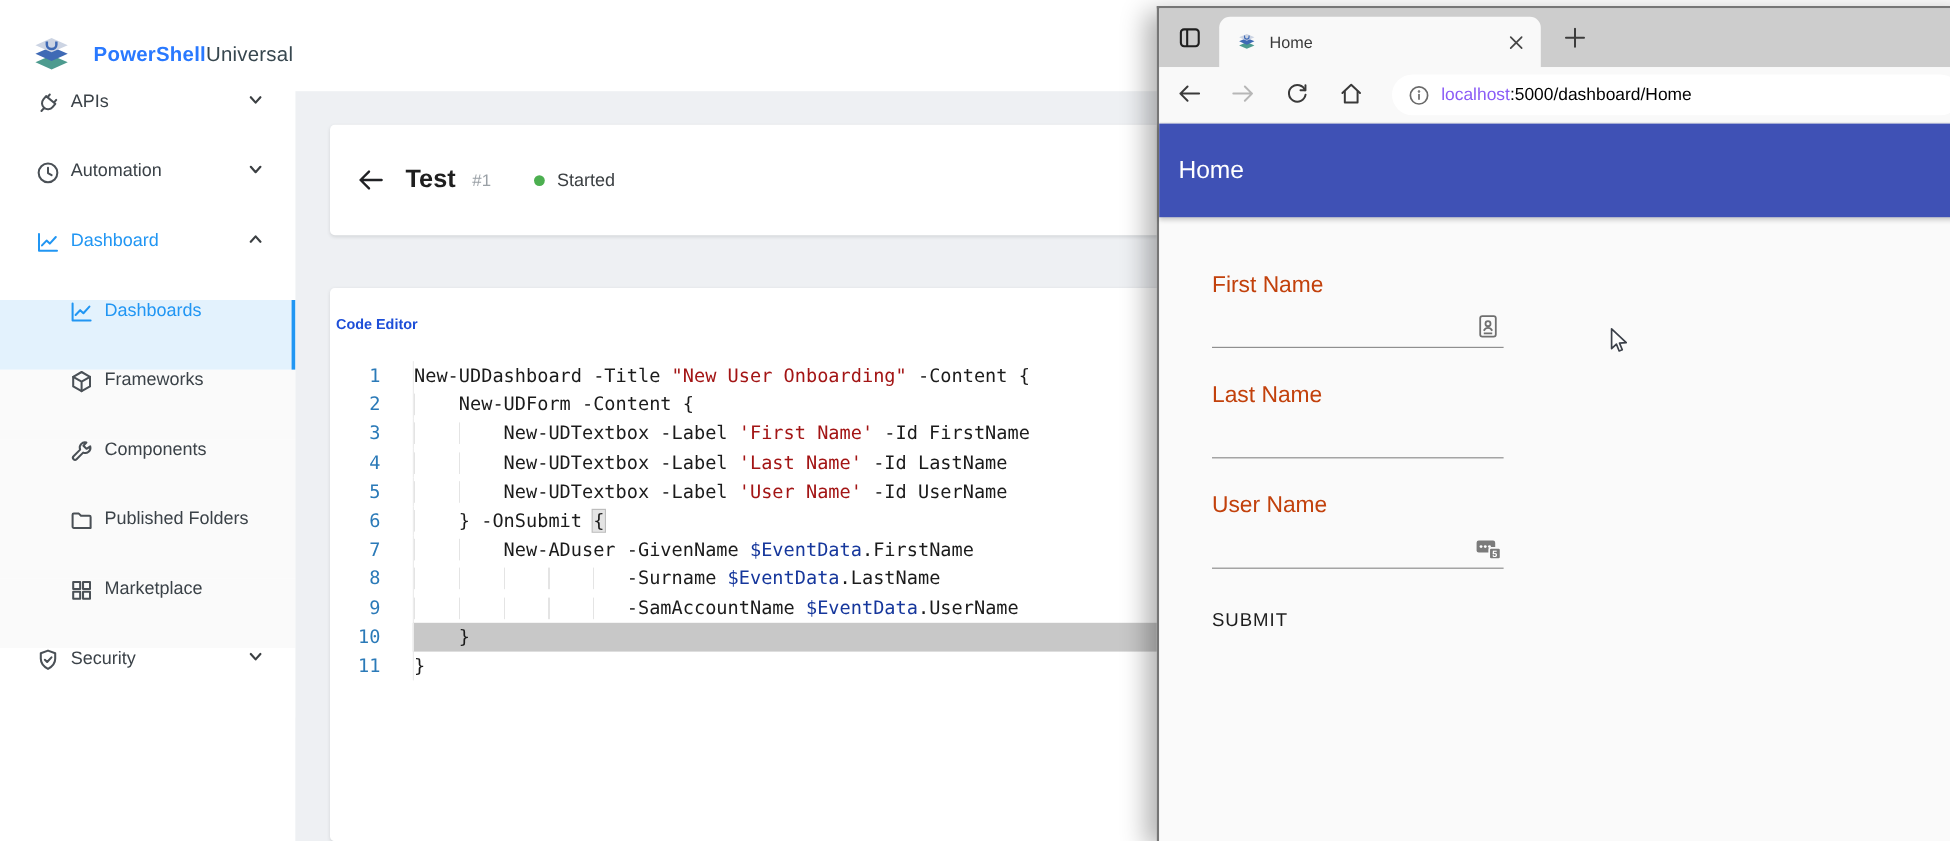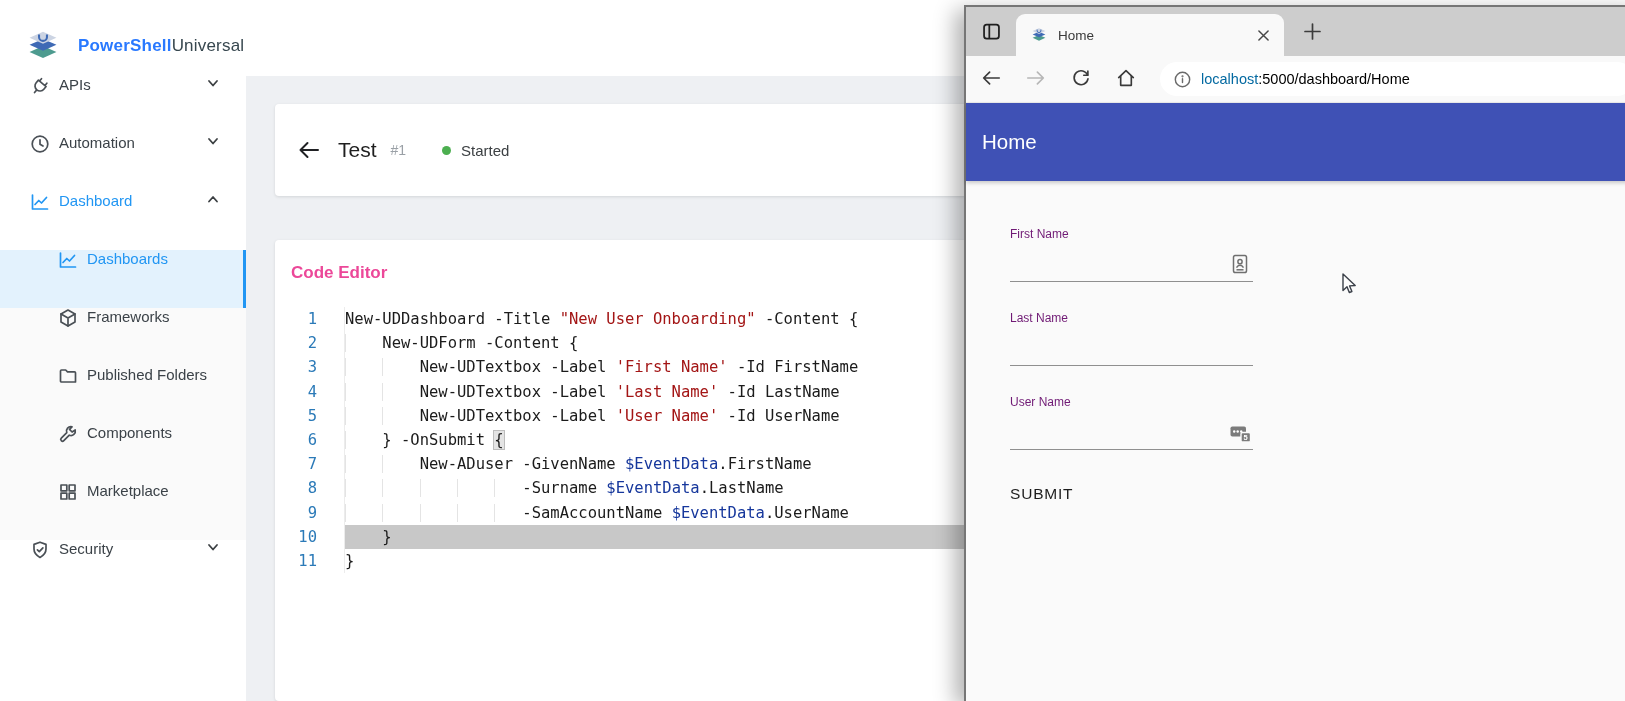--- a/index.html
+++ b/index.html
@@ -23,27 +23,27 @@
   .nav-item.selected::after{content:"";position:absolute;right:0;top:0;bottom:0;width:3px;background:var(--accent)}
   .nav-icon{width:20px;height:20px;flex:0 0 20px}
   .nav-icon svg{stroke:#4a5056;fill:none;stroke-width:1.7;stroke-linecap:round;stroke-linejoin:round;width:20px;height:20px}
   .active .nav-icon svg,.selected .nav-icon svg{stroke:var(--accent)}
   .chev svg{stroke:#3c4043;fill:none;stroke-width:1.8;stroke-linecap:round;stroke-linejoin:round;width:14px;height:14px}
 
   .card{position:absolute;left:275px;width:1230px;background:#fff;border-radius:4px;box-shadow:0 1px 3px rgba(60,64,67,.15);z-index:2}
   .pagebar{top:104px;height:92px;display:flex;align-items:center;padding-left:21px}
   .back-btn{width:26px;height:26px;cursor:pointer}
   .back-btn svg{stroke:#202124;stroke-width:2;fill:none;stroke-linecap:round;stroke-linejoin:round;width:26px;height:26px}
-  .page-title{font-size:21px;font-weight:normal;color:#1f1f1f;margin-left:16px}
+  .page-title{font-size:21px;font-weight:bold;color:#1f1f1f;margin-left:16px}
   .page-num{font-size:14px;color:#9aa0a6;margin-left:14px}
   .status-dot{width:9px;height:9px;border-radius:50%;background:var(--green);margin-left:36px}
   .status-text{font-size:15px;color:#3c4043;margin-left:10px}
 
   .editor{top:240px;height:461px;overflow:hidden}
-  .ed-title{padding:23px 0 0 16px;font-size:17px;font-weight:bold;color:#ec4899}
+  .ed-title{padding:23px 0 0 5px;font-size:12px;font-weight:bold;color:#1d4ed8}
   .code{margin-top:24px;font-family:"DejaVu Sans Mono","Liberation Mono",monospace;font-size:15.5px}
   .code-row{display:flex;height:24.2px;line-height:24.2px;white-space:pre}
   .gutter{width:69px;flex:0 0 69px;text-align:right;padding-right:27px;color:var(--lineno)}
   .cline{flex:1;border-left:1px solid #ececec;color:#1b1b1b}
   .code-row.hl .cline{background:#c8c8c8}
   .tk-s{color:var(--string)}
   .tk-v{color:var(--variable)}
   .tk-b{background:#e4e4e4;outline:1px solid #bdbdbd}
   .ind{background-image:repeating-linear-gradient(to right,#e4e4e4 0 1px,transparent 1px 4ch)}
   .hl .ind{background-image:none}
@@ -60,27 +60,27 @@
   .tab-close svg{width:11px;height:11px;stroke:#474747;stroke-width:1.6;fill:none;stroke-linecap:round}
   .new-tab{align-self:center;margin-left:14px;width:28px;height:28px;display:flex;align-items:center;justify-content:center;cursor:pointer}
   .new-tab svg{width:17px;height:17px;stroke:#3c3c3c;stroke-width:1.7;fill:none;stroke-linecap:round}
   .toolbar{height:47px;background:#f9f9f9;display:flex;align-items:center;padding:0 14px;gap:21px;border-bottom:1px solid #ececec}
   .tb-btn{width:24px;height:24px;cursor:pointer}
   .tb-btn svg{width:22px;height:22px;fill:none;stroke:#3a3a3a;stroke-width:1.8;stroke-linecap:round;stroke-linejoin:round}
   .tb-btn.disabled svg{stroke:#b7b7b7}
   .urlbar{flex:1;height:34px;background:#fff;border-radius:17px;display:flex;align-items:center;padding:0 14px;gap:10px;cursor:text}
   .urlbar svg{width:17px;height:17px;stroke:#6a6a6a;stroke-width:1.5;fill:none;stroke-linecap:round}
   .url-text{font-size:14.5px}
-  .url-host{color:#0369a1}
+  .url-host{color:#8b5cf6}
   .url-path{color:#000000}
   .b-content{height:600px;background:#fafafa}
   .appbar{height:78px;background:var(--appbar);display:flex;align-items:center;padding-left:16px;box-shadow:0 2px 4px rgba(0,0,0,.2)}
   .appbar span{color:#fff;font-size:20.5px}
   .form{padding:46px 0 0 44px;width:287px}
-  .field-label{font-size:12px;color:#701a75;display:block}
+  .field-label{font-size:19px;color:#c2410c;display:block}
   .input-line{position:relative;width:243px;height:41px;border-bottom:1px solid #8f8f8f;margin-bottom:29px;cursor:text}
   .field-icon{position:absolute;right:2px;bottom:6px}
   .submit-btn{display:block;margin:0 0 0 44px;background:none;border:none;font-family:"Liberation Sans",sans-serif;
               font-size:15.5px;font-weight:400;letter-spacing:.8px;color:#1d1d1d;cursor:pointer;padding:6px 0}
   .cursor{position:absolute;left:1338px;top:272px;z-index:9}
 </style>
 </head>
 <body>
 
 <div class="main-bg"></div>
@@ -160,34 +160,34 @@
             <path d="M10 10 17 6M10 10 3 6M10 10v8"></path>
           </svg>
         </span>
     <span class="nav-label">Frameworks</span>
 
   </div>
 
   <div class="nav-item sub">
     <span class="nav-icon">
           <svg viewBox="0 0 20 20" width="20" height="20">
+            <path d="M17.2 6a4.4 4.4 0 0 1-5.9 5.2L5.8 16.7a1.7 1.7 0 0 1-2.5-2.5l5.5-5.5A4.4 4.4 0 0 1 14 2.8L11.5 5.4l2.6 2.6z"></path>
+          </svg>
+        </span>
+    <span class="nav-label">Components</span>
+
+  </div>
+
+  <div class="nav-item sub">
+    <span class="nav-icon">
+          <svg viewBox="0 0 20 20" width="20" height="20">
             <path d="M2.5 5a1 1 0 0 1 1-1h4.2l1.8 1.8h7a1 1 0 0 1 1 1V16H3.5a1 1 0 0 1-1-1z"></path>
           </svg>
         </span>
     <span class="nav-label">Published Folders</span>
-
-  </div>
-
-  <div class="nav-item sub">
-    <span class="nav-icon">
-          <svg viewBox="0 0 20 20" width="20" height="20">
-            <path d="M17.2 6a4.4 4.4 0 0 1-5.9 5.2L5.8 16.7a1.7 1.7 0 0 1-2.5-2.5l5.5-5.5A4.4 4.4 0 0 1 14 2.8L11.5 5.4l2.6 2.6z"></path>
-          </svg>
-        </span>
-    <span class="nav-label">Components</span>
 
   </div>
 
   <div class="nav-item sub">
     <span class="nav-icon">
           <svg viewBox="0 0 20 20" width="20" height="20">
             <rect x="3" y="3" width="5.8" height="5.8"></rect>
             <rect x="11.2" y="3" width="5.8" height="5.8"></rect>
             <rect x="3" y="11.2" width="5.8" height="5.8"></rect>
             <rect x="11.2" y="11.2" width="5.8" height="5.8"></rect>

